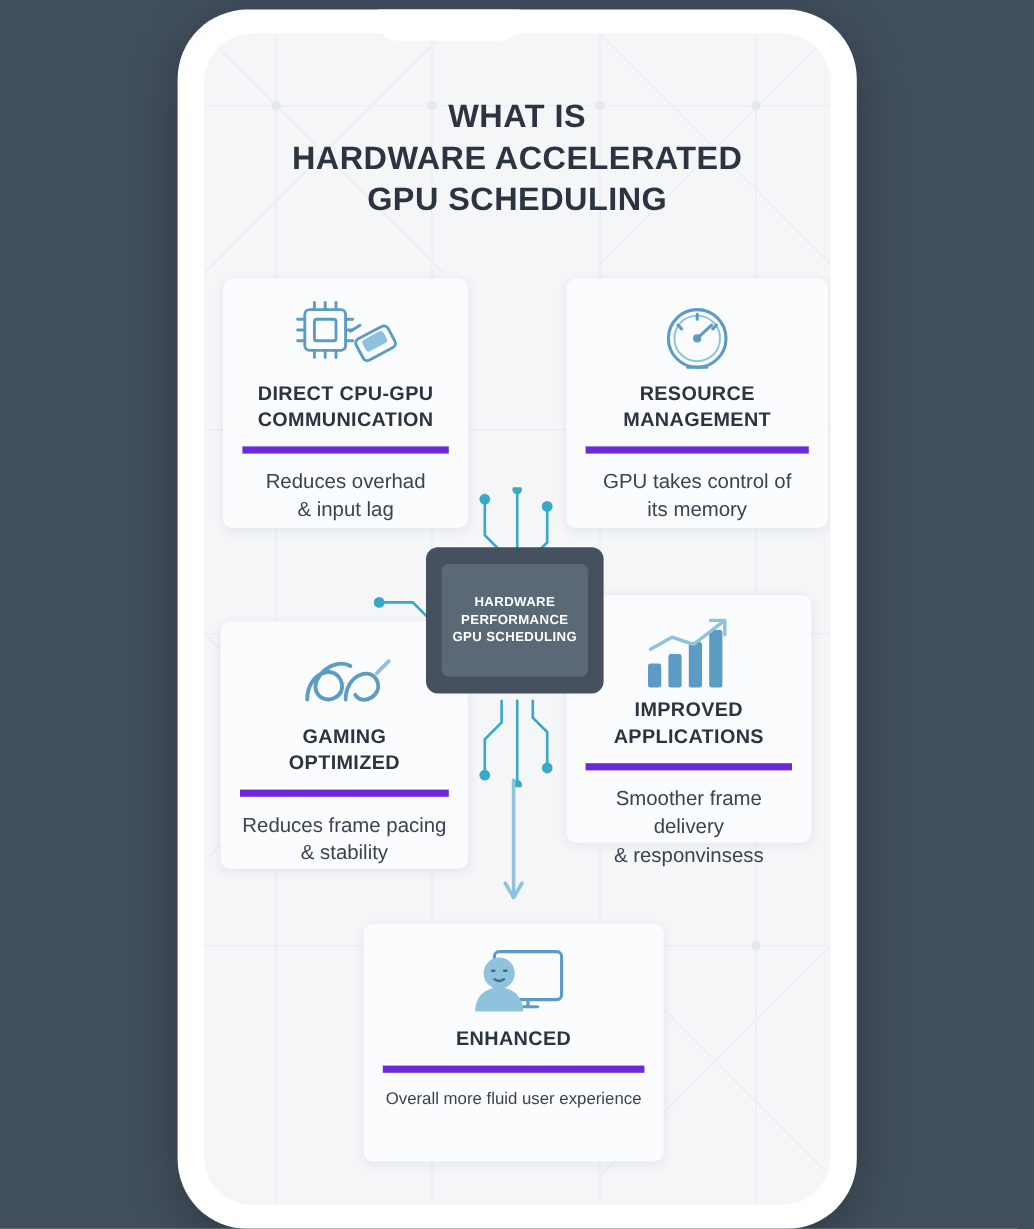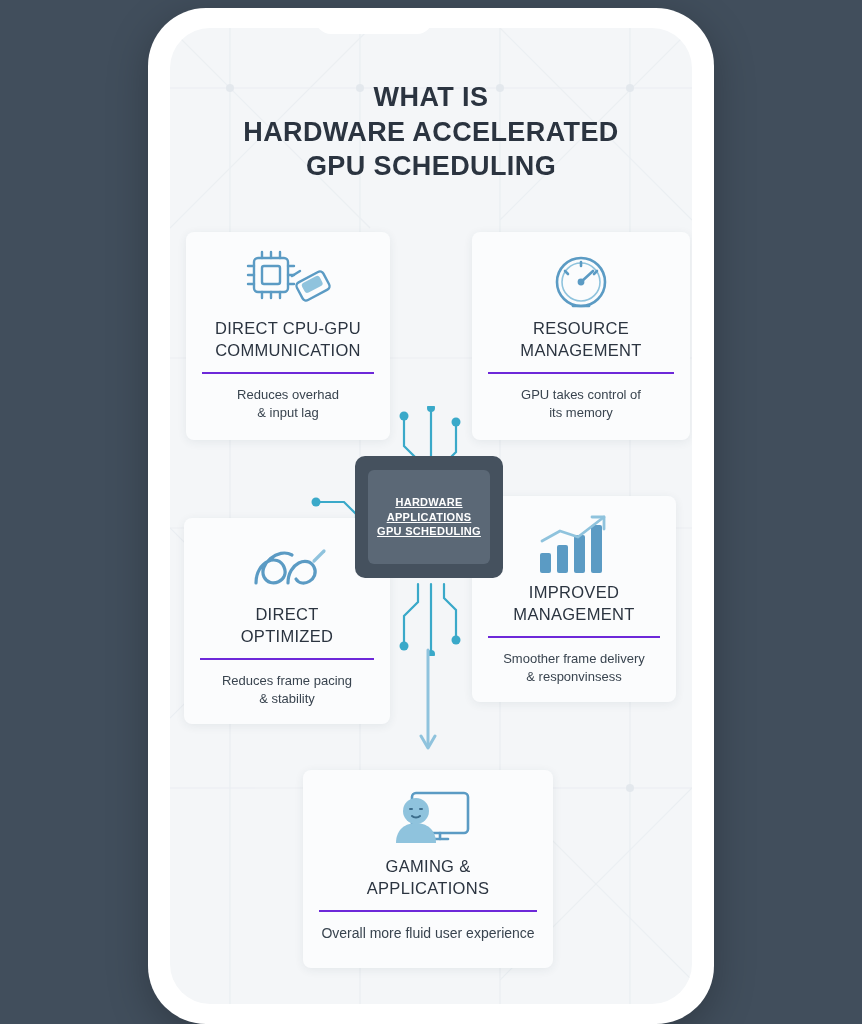--- a/index.html
+++ b/index.html
@@ -91,30 +91,30 @@
   }
   .card .icon-wrap {
     height: 72px;
     display: flex;
     align-items: center;
     justify-content: center;
   }
   .card .c-title {
     color: #2b3440;
     font-size: 16.5px;
-    font-weight: normal;
+    font-weight: bold;
     line-height: 1.32;
     letter-spacing: 0.3px;
     padding: 0 4px 10px 4px;
-    border-bottom: 2px solid #6d28d9;
+    border-bottom: 6px solid #6d28d9;
     margin: 0 6px;
   }
   .card .c-desc {
     color: #39444f;
-    font-size: 13px;
+    font-size: 17px;
     line-height: 1.4;
     padding-top: 12px;
   }
 
   #card-cpu-gpu  { left: 16px;  top: 204px; width: 204px; height: 208px; }
   #card-resource { left: 302px; top: 204px; width: 218px; height: 208px; }
   #card-stutter  { left: 14px;  top: 490px; width: 206px; height: 206px; }
   #card-perf     { left: 302px; top: 468px; width: 204px; height: 206px; }
   #card-enhanced { left: 133px; top: 742px; width: 250px; height: 198px; }
   #card-enhanced .c-desc { font-size: 14px; }
@@ -148,21 +148,20 @@
     align-items: center;
     justify-content: center;
   }
   .chip-label {
     color: #ffffff;
     font-size: 11px;
     font-weight: bold;
     line-height: 1.35;
     text-align: center;
     letter-spacing: 0.3px;
-    text-decoration: underline;
   }
 
   
   .down-arrow {
     position: absolute;
     left: 249px;
     top: 620px;
     width: 18px;
     height: 110px;
   }
@@ -309,21 +308,21 @@
         <div class="icon-wrap">
           <svg width="86" height="62" viewBox="0 0 86 62">
             <g stroke="#5b9bc4" stroke-width="3.2" fill="none" stroke-linecap="round">
               <path d="M12 46 C12 24, 34 16, 40 30 C46 44, 26 52, 20 40 C14 28, 34 10, 48 18"></path>
               <path d="M44 46 C44 26, 64 18, 70 30 C76 42, 58 52, 52 42"></path>
             </g>
             <path d="M70 24 L80 14" stroke="#8fc3dd" stroke-width="3.2" fill="none" stroke-linecap="round"></path>
           </svg>
         </div>
         <div class="c-title">
-          <div>DIRECT</div>
+          <div>GAMING</div>
           <div>OPTIMIZED</div>
         </div>
         <div class="c-desc">
           <div>Reduces frame pacing</div>
           <div>&amp; stability</div>
         </div>
       </div>
 
       <div class="card" id="card-perf">
         <div class="icon-wrap">
@@ -335,34 +334,34 @@
               <rect x="57" y="12" width="11" height="48" rx="2"></rect>
             </g>
             <g stroke="#8fc3dd" stroke-width="2.8" fill="none" stroke-linecap="round" stroke-linejoin="round">
               <path d="M8 28 L26 18 L44 24 L70 4"></path>
               <path d="M58 4 L70 4 L70 16"></path>
             </g>
           </svg>
         </div>
         <div class="c-title">
           <div>IMPROVED</div>
-          <div>MANAGEMENT</div>
+          <div>APPLICATIONS</div>
         </div>
         <div class="c-desc">
           <div>Smoother frame delivery</div>
           <div>&amp; responvinsess</div>
         </div>
       </div>
 
       <div class="chip-hub">
         <div class="chip-body">
           <div class="chip-inner">
             <div class="chip-label">
               <div>HARDWARE</div>
-              <div>APPLICATIONS</div>
+              <div>PERFORMANCE</div>
               <div>GPU SCHEDULING</div>
             </div>
           </div>
         </div>
       </div>
 
       <svg class="down-arrow" viewBox="0 0 18 110">
         <g stroke="#8fc3dd" stroke-width="3" fill="none" stroke-linecap="round" stroke-linejoin="round">
           <path d="M9 2 L9 96"></path>
           <path d="M2 88 L9 100 L16 88"></path>
@@ -381,21 +380,21 @@
               <circle cx="34" cy="26" r="13"></circle>
               <path d="M14 58 C14 44, 24 38, 34 38 C44 38, 54 44, 54 58 Z"></path>
             </g>
             <g stroke="#3c6d8c" stroke-width="2" fill="none" stroke-linecap="round">
               <path d="M28 24 L30 24 M38 24 L40 24"></path>
               <path d="M30 31 C32 33, 36 33, 38 31"></path>
             </g>
           </svg>
         </div>
         <div class="c-title">
-          <div>GAMING &amp; APPLICATIONS</div>
+          <div>ENHANCED</div>
         </div>
         <div class="c-desc">
           <div>Overall more fluid user experience</div>
         </div>
       </div>
 
     </div>
   </div>
 </div>
 

